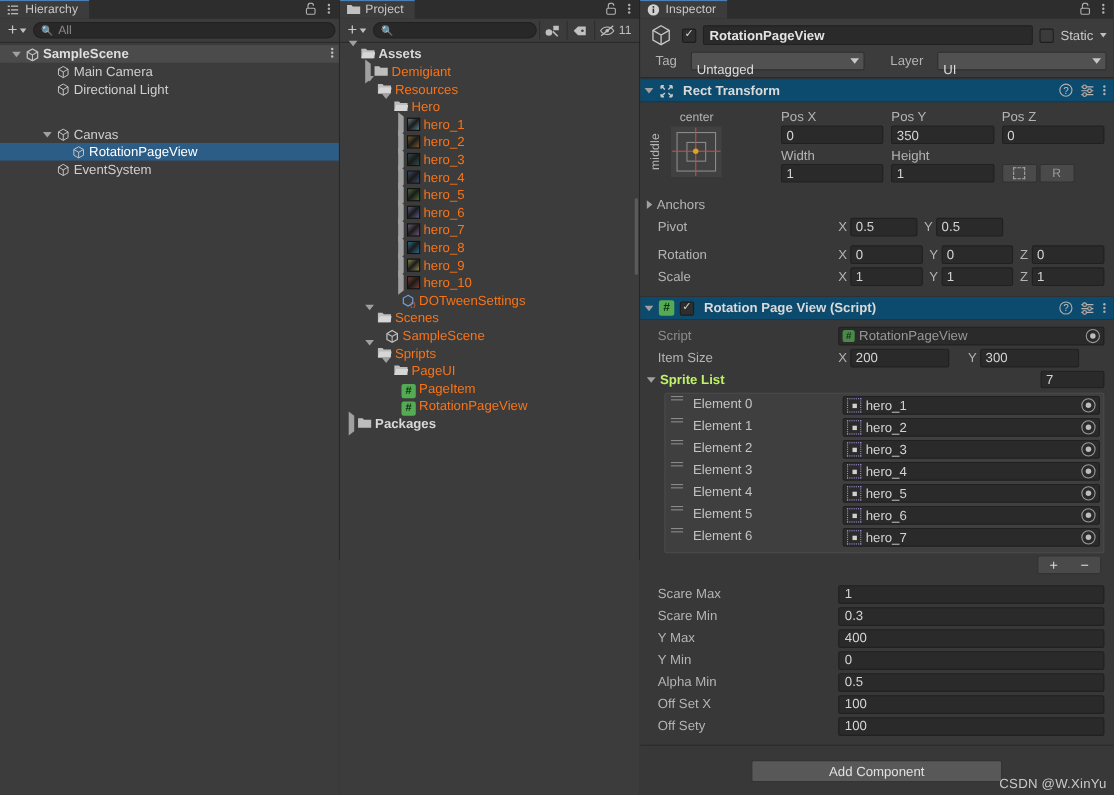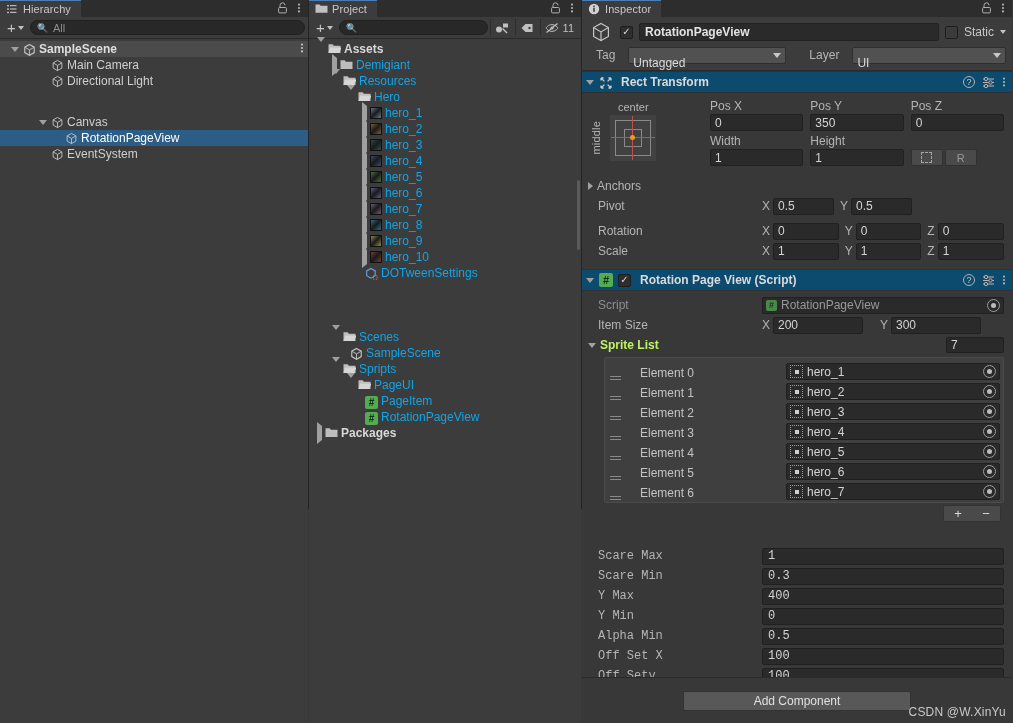--- a/index.html
+++ b/index.html
@@ -74,21 +74,21 @@
   .ico svg { display: block; }
   .thumb {
     width: 12px; height: 12px; flex: 0 0 12px; border: 1px solid #111;
     image-rendering: pixelated; display: inline-block;
   }
 
   
   .project { width: 273px; border-right: 1px solid #232323; }
   .ptree { background: #3c3c3c; height: calc(723px - 39px); padding-top: 2px; }
   .prow { height: 16px; display: flex; align-items: center; gap: 3px; white-space: nowrap; }
-  .prow .plabel { font-size: 12px; color: #0ea5e9; }
+  .prow .plabel { font-size: 12px; color: #f97316; }
   .prow.bold .plabel { font-weight: bold; color: #d8d8d8; }
 
   
   .inspector { width: 430px; background: #383838; }
   .insp-body { height: calc(723px - 17px); overflow: hidden; position: relative; background: #383838; }
 
   .obj-header {
     background: #3c3c3c; padding: 5px 6px 6px 6px; border-bottom: 1px solid #2a2a2a;
   }
   .oh-line1 { display: flex; align-items: center; gap: 6px; height: 20px; }
@@ -179,21 +179,21 @@
   .spr-ico {
     width: 13px; height: 13px; flex: 0 0 13px; border: 1px dotted #9f8fd0;
     display: flex; align-items: center; justify-content: center;
   }
   .spr-ico i { width: 4px; height: 4px; background: #cfcfcf; display: block; }
 
   .sprite-list-box {
     margin: 2px 0 0 16px; background: #3f3f3f; border: 1px solid #4b4b4b; border-radius: 2px;
     padding: 2px 3px;
   }
-  .el-row { display: flex; align-items: flex-end; height: 20px; gap: 18px; }
+  .el-row { display: flex; align-items: flex-start; height: 20px; gap: 8px; }
   .drag-h { width: 14px; flex: 0 0 14px; display: flex; flex-direction: column; gap: 2px; padding-left: 2px; }
   .drag-h i { display: block; height: 1px; background: #8a8a8a; width: 11px; }
   .el-name { width: 128px; flex: 0 0 128px; font-size: 12px; color: #c3c3c3; }
 
   .sizefield {
     width: 58px; height: 16px; background: #2a2a2a; border: 1px solid #202020;
     border-radius: 2px; display: flex; align-items: center; padding: 0 4px;
     color: #d4d4d4; font-size: 12px;
   }
   .pm-bar { display: flex; justify-content: flex-end; margin-top: 2px; margin-right: 3px; }
@@ -503,21 +503,21 @@
         <div class="prow" style="padding-left: 53px;">
           <span class="twisty"></span>
           <span class="ico">
             <svg width="13" height="13" viewBox="0 0 14 14">
               <path d="M6.4 1.6l4.6 2.6v5.2L6.4 12 1.8 9.4V4.2z" fill="none" stroke="#6f9fd8" stroke-width="1.2"></path>
               <text x="7.5" y="12.6" font-size="6" fill="#d86f4a" font-family="monospace">{}</text>
             </svg>
           </span>
           <span class="plabel">DOTweenSettings</span>
         </div>
-        <div class="prow" style="padding-left: 23px; margin-top: 48px;">
+        <div class="prow" style="padding-left: 23px;">
           <span class="twisty"><span class="tri-d"></span></span>
           <span class="ico">
             <svg width="13" height="11" viewBox="0 0 13 11">
               <path d="M0.5 1.3h4.2l1.2 1.4h6.6v7.2H0.5z" fill="#bdbdbd"></path>
               <path d="M2.1 4.5h11.2l-1.9 5.4H0.5z" fill="#d6d6d6"></path>
             </svg>
           </span>
           <span class="plabel">Scenes</span>
         </div>
         <div class="prow" style="padding-left: 38px;">
@@ -972,21 +972,21 @@
             </div>
           </div>
 
         <div class="pm-bar">
           <div class="pm-box">
             <span>+</span>
             <span>−</span>
           </div>
         </div>
 
-        <div id="script-fields" style="margin-top:24px;font-family:Liberation Mono, monospace;">
+        <div id="script-fields" style="margin-top:8px;">
             <div class="lrow">
               <span class="lname nopad">Scare Max</span>
               <span class="wide-field">
                 <span>1</span>
               </span>
             </div>
             <div class="lrow">
               <span class="lname nopad">Scare Min</span>
               <span class="wide-field">
                 <span>0.3</span>

